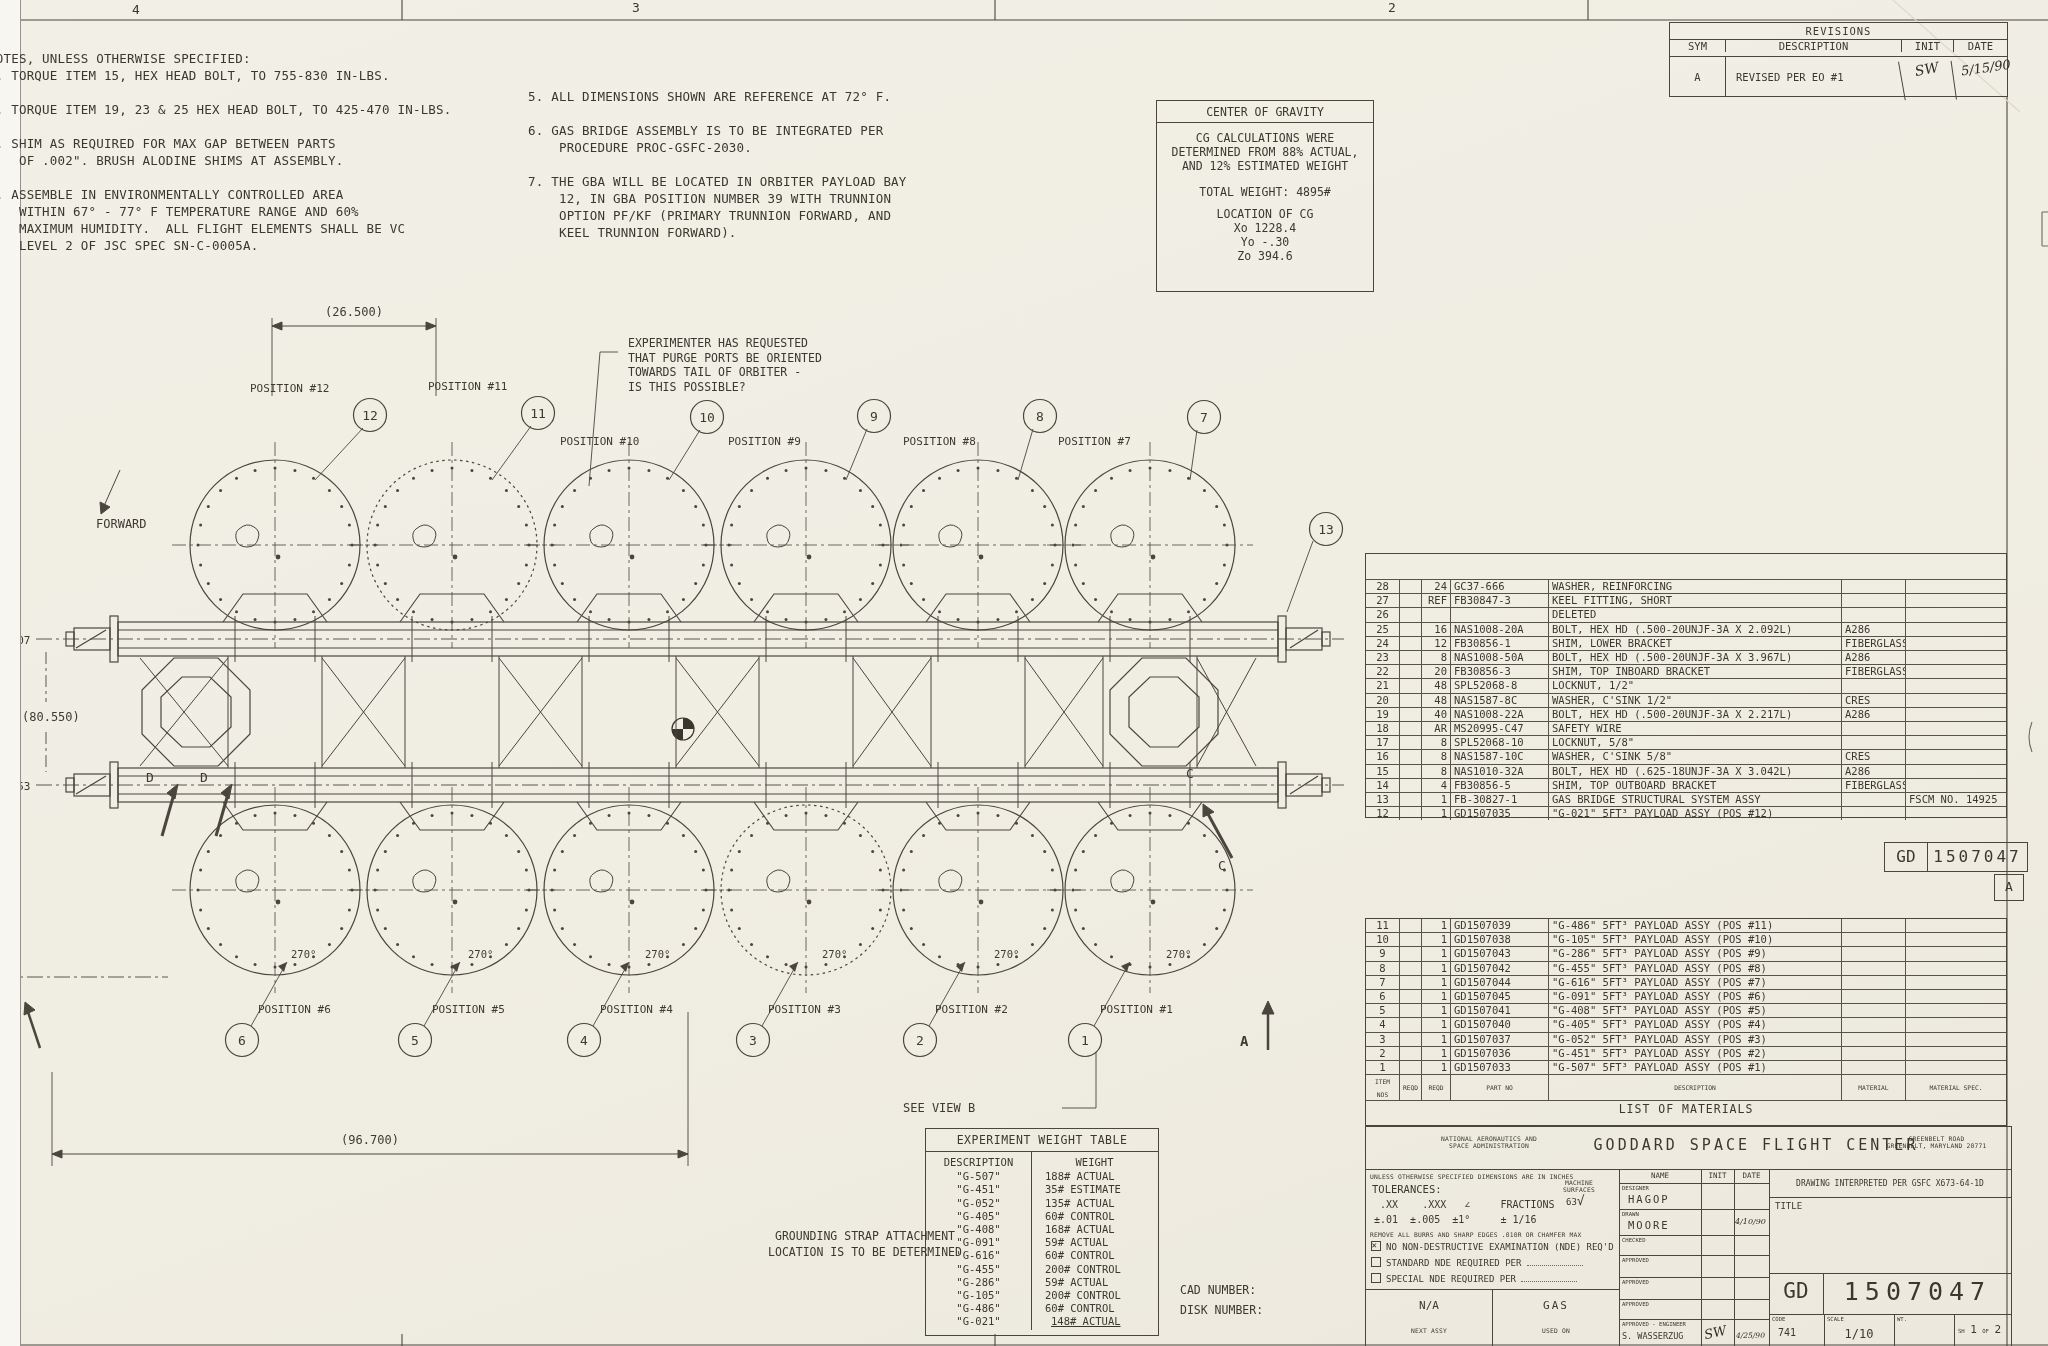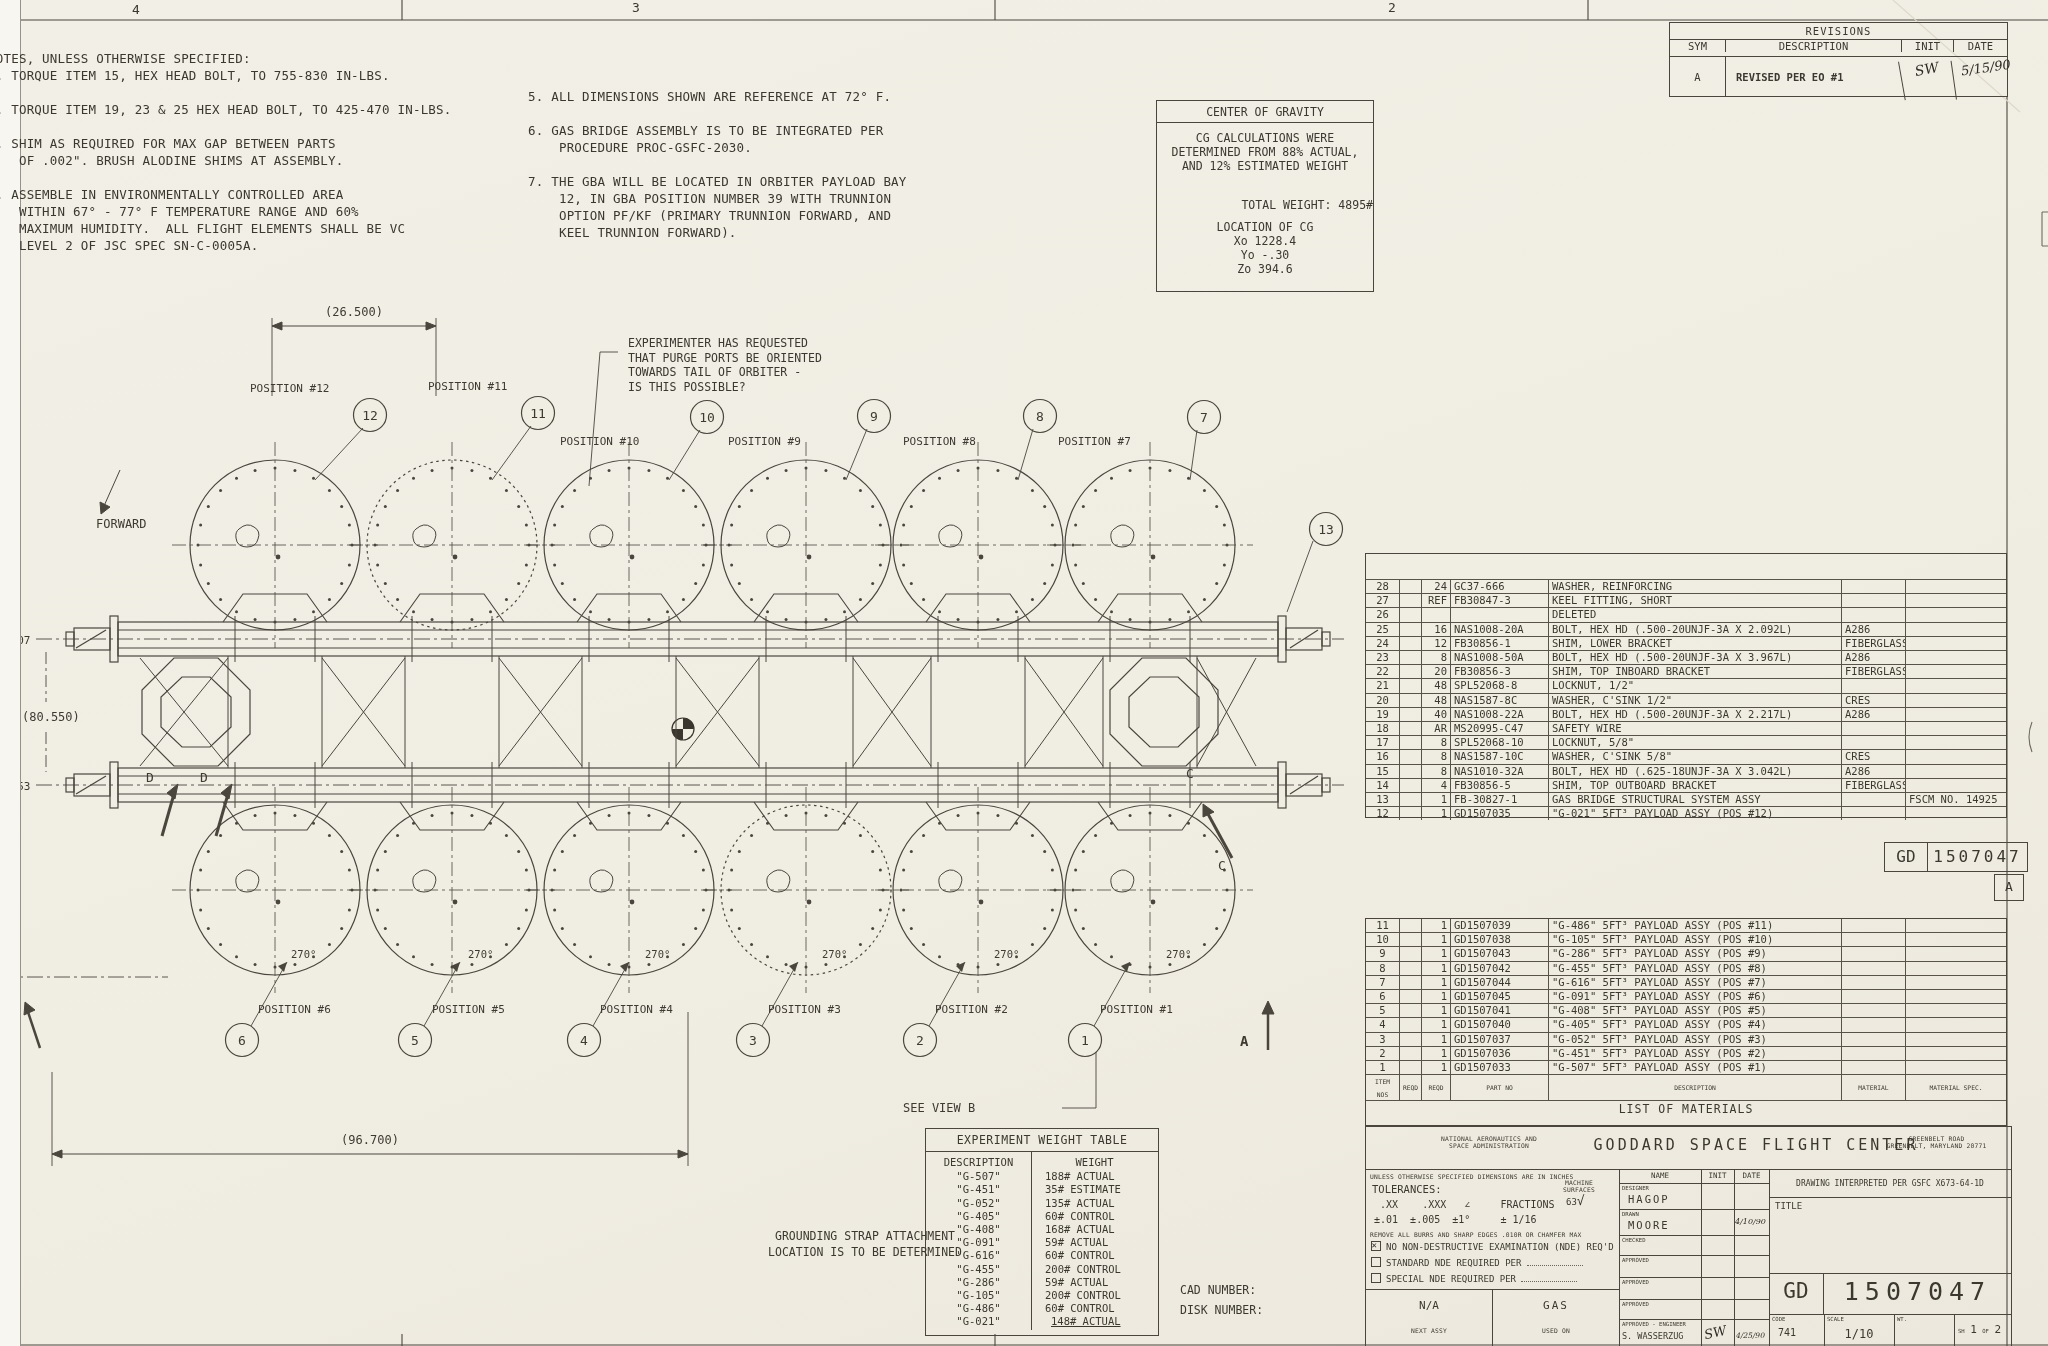--- a/index.html
+++ b/index.html
@@ -665,38 +665,38 @@
 <div class="abs preline" style="left:628px;top:336px;width:260px;font-size:11.5px;line-height:14.5px;">EXPERIMENTER HAS REQUESTED
 THAT PURGE PORTS BE ORIENTED
 TOWARDS TAIL OF ORBITER -
 IS THIS POSSIBLE?</div>
 
 <div class="box cgb ctr" style="left:1156px;top:100px;width:216px;height:190px;">
   <div class="cg-title">CENTER OF GRAVITY</div>
   <div class="preline" style="margin-top:8px;">CG CALCULATIONS WERE
 DETERMINED FROM 88% ACTUAL,
 AND 12% ESTIMATED WEIGHT</div>
-  <div style="margin-top:25px;text-align:right;">TOTAL WEIGHT: 4895#</div>
+  <div style="margin-top:12px;">TOTAL WEIGHT: 4895#</div>
   <div style="margin-top:8px;">LOCATION OF CG</div>
   <div class="preline" style="">Xo 1228.4
 Yo -.30
 Zo 394.6</div>
 </div>
 
 <div class="box rev" style="left:1669px;top:22px;width:337px;height:73px;">
   <div class="ctr" style="border-bottom:1px solid #4a463d;line-height:16px;letter-spacing:1px;">REVISIONS</div>
   <div style="position:relative;height:16px;border-bottom:1px solid #4a463d;">
     <div class="abs ctr" style="left:0;width:55px;">SYM</div>
     <div class="abs ctr r" style="left:55px;width:176px;">DESCRIPTION</div>
     <div class="abs ctr r" style="left:231px;width:52px;">INIT</div>
     <div class="abs ctr r" style="left:283px;width:54px;">DATE</div>
   </div>
   <div style="position:relative;height:39px;">
     <div class="abs ctr" style="left:0;width:55px;top:14px;">A</div>
-    <div class="abs r" style="left:55px;width:180px;height:39px;padding:14px 0 0 10px;font-weight:bold;">REVISED PER EO #1</div>
+    <div class="abs r" style="left:55px;width:180px;height:39px;padding:14px 0 0 10px;">REVISED PER EO #1</div>
     <div class="abs r hand" style="left:231px;width:52px;height:39px;padding:4px 0 0 14px;font-size:14px;transform:rotate(-10deg);">SW</div>
     <div class="abs r hand" style="left:283px;width:54px;height:39px;padding:4px 0 0 8px;font-size:13px;transform:rotate(-8deg);">5/15/90</div>
   </div>
 </div>
 
 <div class="pl" id="pl-upper" style="left:1365px;top:553px;width:642px;height:265px;">
   <div style="height:25px;"></div>
 <div class="pl-row">
       <div class="c-item">28</div>
       <div class="c-qty"></div>

